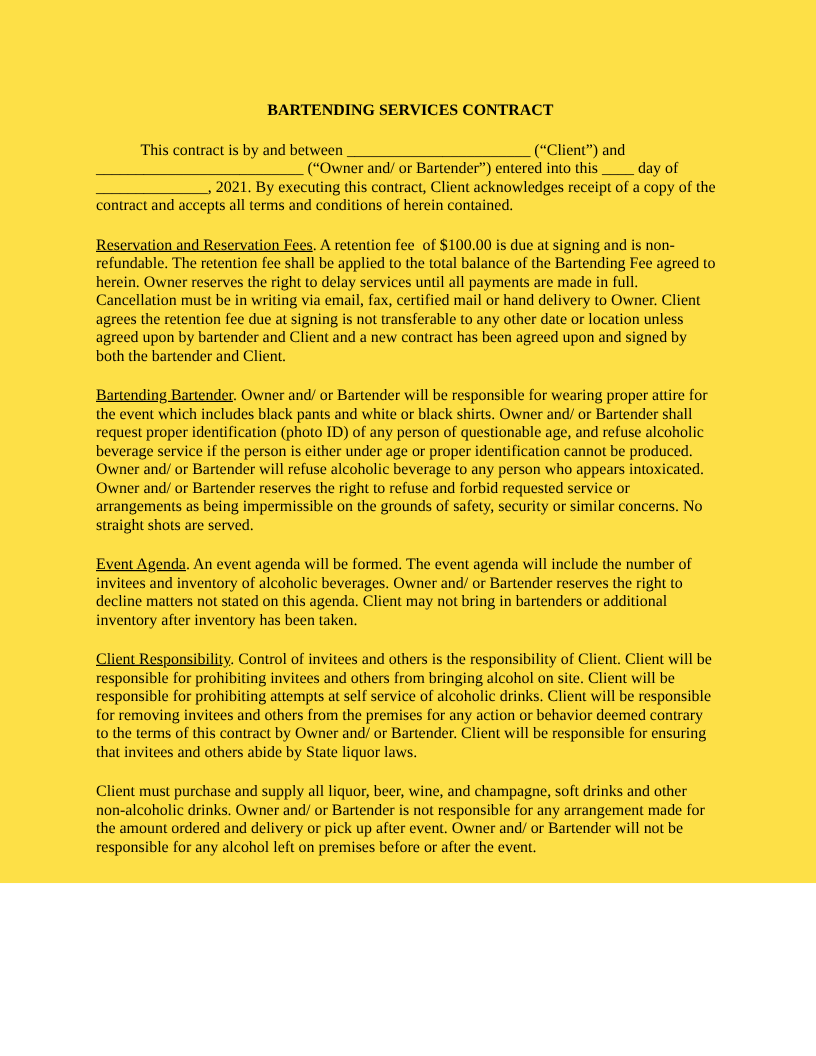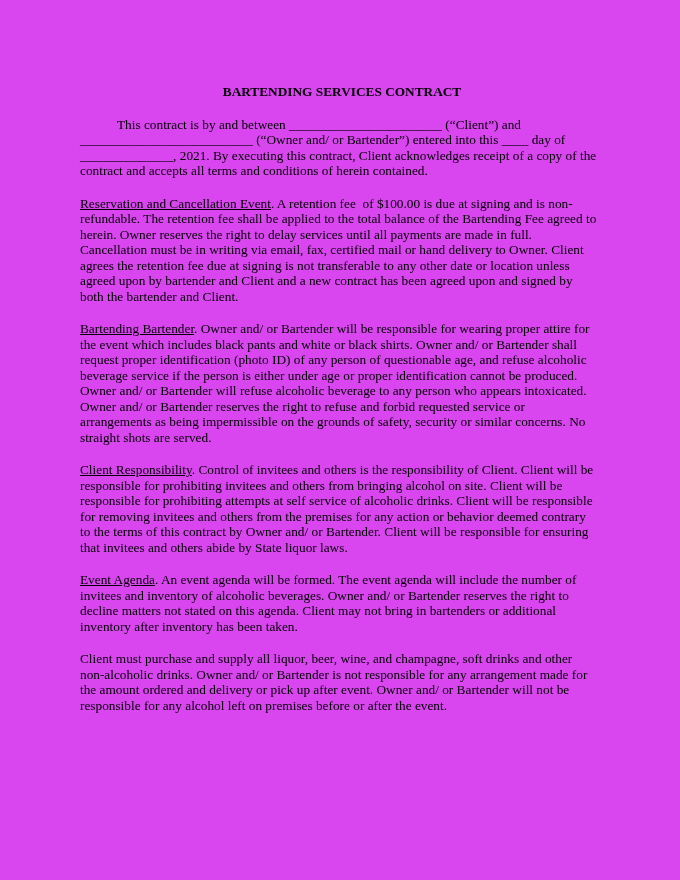--- a/index.html
+++ b/index.html
@@ -3,24 +3,24 @@
 <meta charset="utf-8">
 <style>
   html, body {
     margin: 0;
     padding: 0;
     background: #ffffff;
   }
   .page {
     position: relative;
     width: 680px;
-    height: 880px;
+    height: 736px;
     box-sizing: border-box;
     padding: 84px 76px 0 80px;
-    background: #d946ef;
+    background: #fde047;
     color: #000000;
     font-family: "Liberation Serif", "DejaVu Serif", serif;
     font-size: 13.3px;
     line-height: 15.5px;
     overflow: hidden;
   }
   .doc-title {
     margin: 0 0 17px 0;
     font-size: 13.3px;
     line-height: 15.5px;
@@ -43,46 +43,46 @@
 <body>
 
 <div class="page">
   <h1 class="doc-title">BARTENDING SERVICES CONTRACT</h1>
 
   <p class="para indent-first">This contract is by and between _______________________ (“Client”) and
 __________________________ (“Owner and/ or Bartender”) entered into this ____ day of
 ______________, 2021. By executing this contract, Client acknowledges receipt of a copy of the
 contract and accepts all terms and conditions of herein contained.</p>
 
-  <p class="para"><span class="section-heading">Reservation and Cancellation Event</span><span>. A retention fee  of $100.00 is due at signing and is non-
+  <p class="para"><span class="section-heading">Reservation and Reservation Fees</span><span>. A retention fee  of $100.00 is due at signing and is non-
 refundable. The retention fee shall be applied to the total balance of the Bartending Fee agreed to
 herein. Owner reserves the right to delay services until all payments are made in full.
 Cancellation must be in writing via email, fax, certified mail or hand delivery to Owner. Client
 agrees the retention fee due at signing is not transferable to any other date or location unless
 agreed upon by bartender and Client and a new contract has been agreed upon and signed by
 both the bartender and Client.</span></p>
 
   <p class="para"><span class="section-heading">Bartending Bartender</span><span>. Owner and/ or Bartender will be responsible for wearing proper attire for
 the event which includes black pants and white or black shirts. Owner and/ or Bartender shall
 request proper identification (photo ID) of any person of questionable age, and refuse alcoholic
 beverage service if the person is either under age or proper identification cannot be produced.
 Owner and/ or Bartender will refuse alcoholic beverage to any person who appears intoxicated.
 Owner and/ or Bartender reserves the right to refuse and forbid requested service or
 arrangements as being impermissible on the grounds of safety, security or similar concerns. No
 straight shots are served.</span></p>
 
+  <p class="para"><span class="section-heading">Event Agenda</span><span>. An event agenda will be formed. The event agenda will include the number of
+invitees and inventory of alcoholic beverages. Owner and/ or Bartender reserves the right to
+decline matters not stated on this agenda. Client may not bring in bartenders or additional
+inventory after inventory has been taken.</span></p>
+
   <p class="para"><span class="section-heading">Client Responsibility</span><span>. Control of invitees and others is the responsibility of Client. Client will be
 responsible for prohibiting invitees and others from bringing alcohol on site. Client will be
 responsible for prohibiting attempts at self service of alcoholic drinks. Client will be responsible
 for removing invitees and others from the premises for any action or behavior deemed contrary
 to the terms of this contract by Owner and/ or Bartender. Client will be responsible for ensuring
 that invitees and others abide by State liquor laws.</span></p>
-
-  <p class="para"><span class="section-heading">Event Agenda</span><span>. An event agenda will be formed. The event agenda will include the number of
-invitees and inventory of alcoholic beverages. Owner and/ or Bartender reserves the right to
-decline matters not stated on this agenda. Client may not bring in bartenders or additional
-inventory after inventory has been taken.</span></p>
 
   <p class="para">Client must purchase and supply all liquor, beer, wine, and champagne, soft drinks and other
 non-alcoholic drinks. Owner and/ or Bartender is not responsible for any arrangement made for
 the amount ordered and delivery or pick up after event. Owner and/ or Bartender will not be
 responsible for any alcohol left on premises before or after the event.</p>
 </div>
 
 </body></html>

